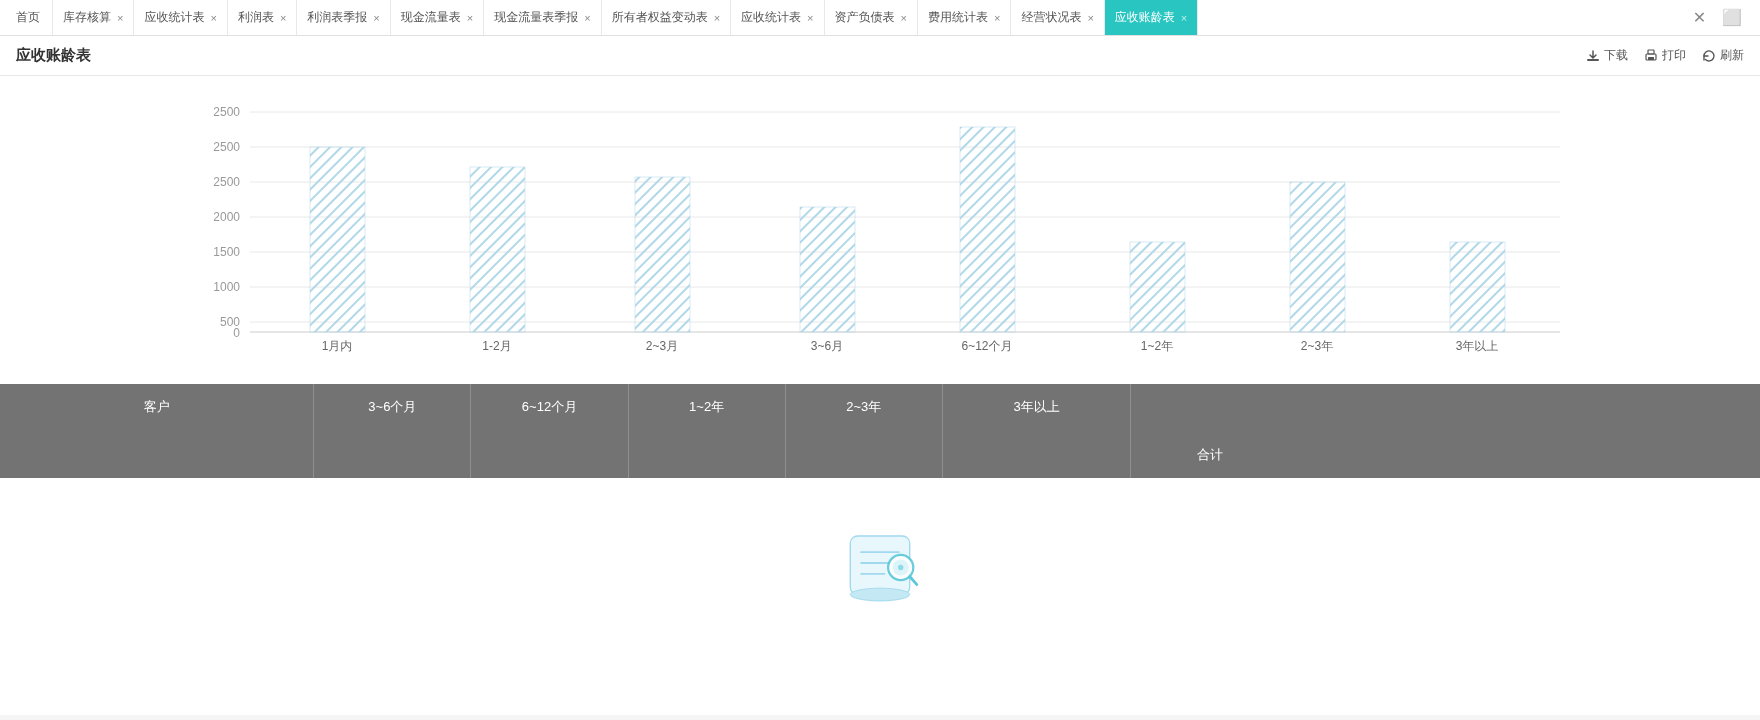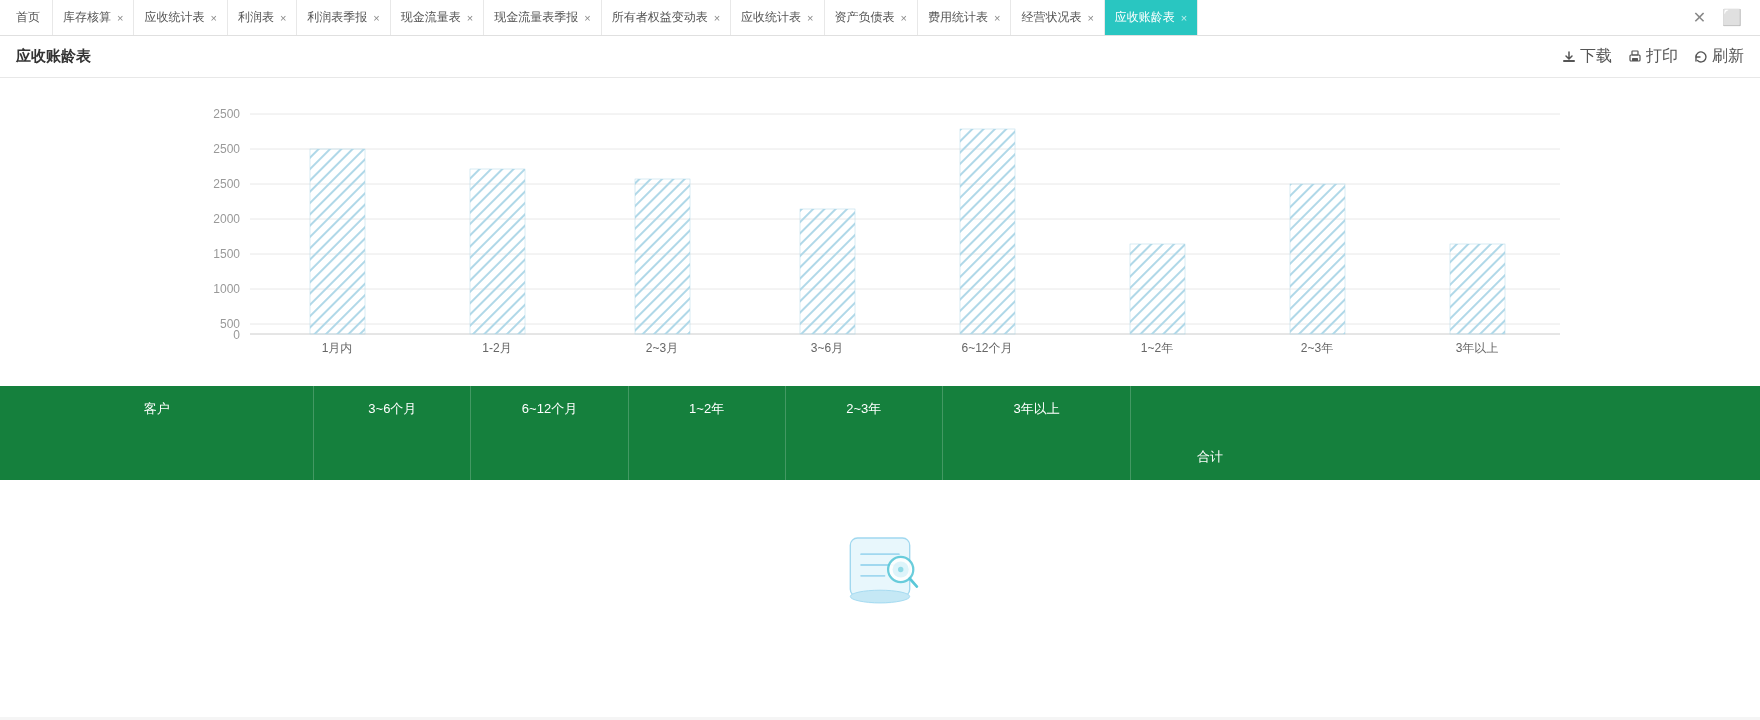--- a/index.html
+++ b/index.html
@@ -81,21 +81,21 @@
     }
     .header-actions {
       display: flex;
       align-items: center;
       gap: 16px;
     }
     .header-action-btn {
       display: flex;
       align-items: center;
       gap: 4px;
-      font-size: 16px;
+      font-size: 12px;
       color: #555;
       cursor: pointer;
     }
 
     
     .main-content {
       background: #fff;
       margin: 0;
       overflow: auto;
       height: calc(720px - 36px - 45px);
@@ -111,21 +111,21 @@
     .chart-container {
       width: 100%;
       height: 280px;
       position: relative;
     }
 
     
     .table-header {
       display: grid;
       grid-template-columns: 2fr 1fr 1fr 1fr 1fr 1.2fr 1fr 1fr 1fr 1fr;
-      background: #15803d;
+      background: #737373;
       color: #fff;
       font-size: 13px;
       font-weight: 500;
     }
     .table-header-cell {
       padding: 14px 8px;
       text-align: center;
       border-right: 1px solid rgba(255,255,255,0.2);
     }
     .table-header-cell:last-child { border-right: none; margin-top: 48px; }

